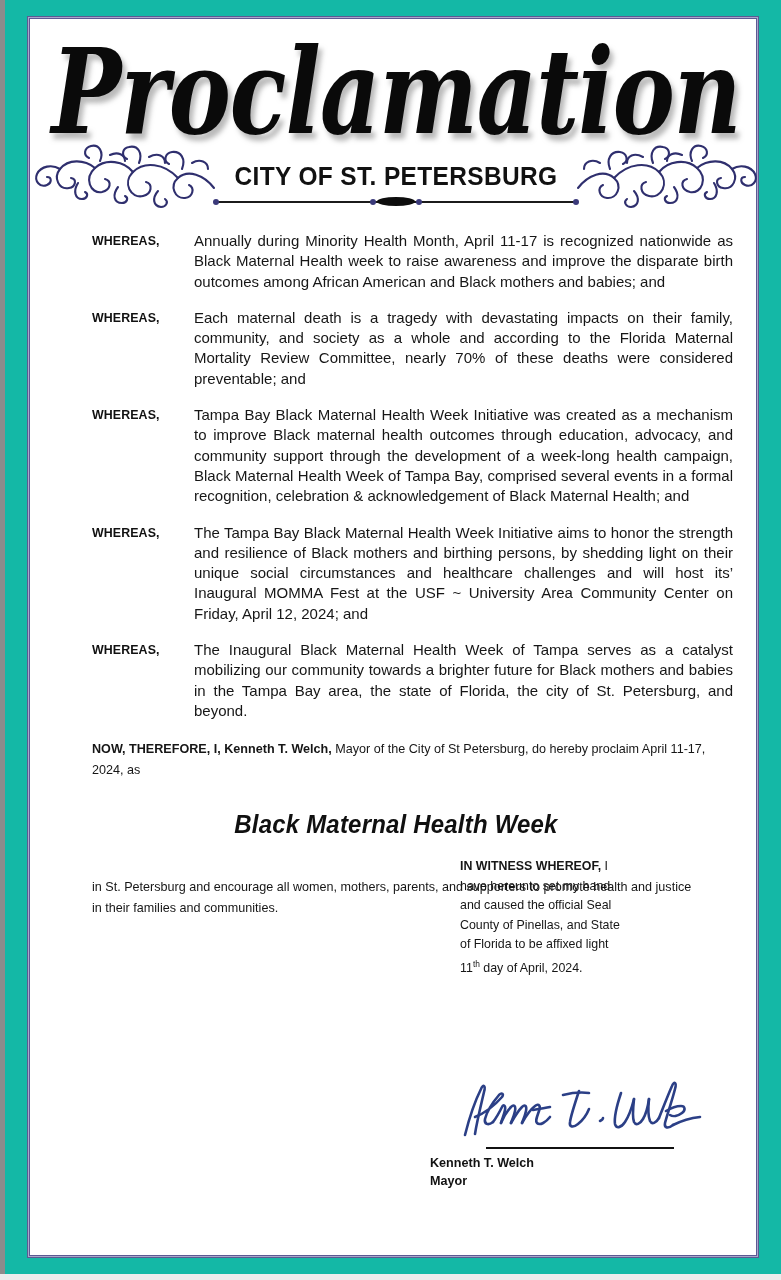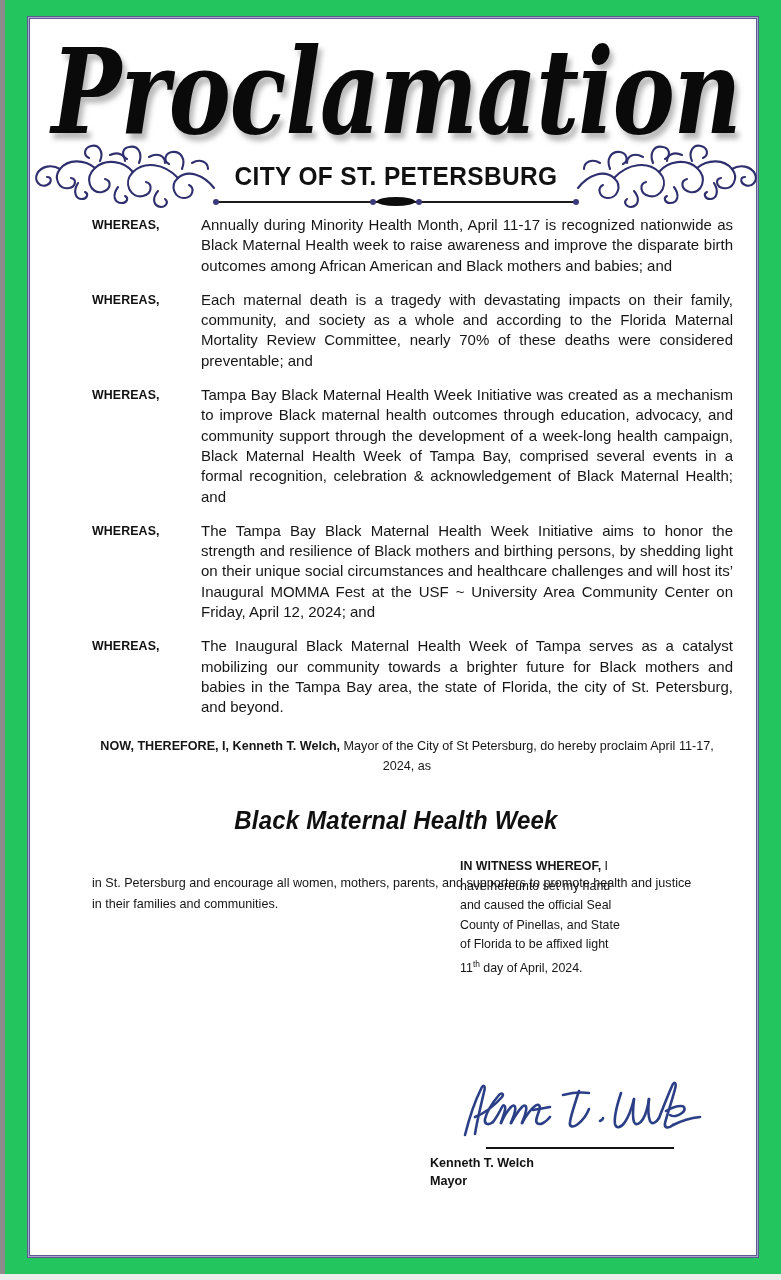--- a/index.html
+++ b/index.html
@@ -11,21 +11,21 @@
     width: 781px;
     height: 1280px;
     overflow: hidden;
     font-family: "Liberation Sans", sans-serif;
   }
   .page {
     position: absolute;
     left: 0; top: 0;
     width: 781px;
     height: 1280px;
-    background: #22c55e;
+    background: #14b8a6;
     box-sizing: border-box;
   }
   .edge-left {
     position: absolute;
     left: 0; top: 0;
     width: 5px; height: 1280px;
     background: #8c8c8c;
   }
   .edge-bottom {
     position: absolute;
@@ -123,23 +123,22 @@
   }
 
   
   .body-area {
     position: absolute;
     left: 0; top: 196px;
     width: 732px;
   }
   .clause {
     display: flex;
-    margin: 0 0 14px 0;
+    margin: 16px 0 14px 0;
     padding: 0 29px 0 62px;
-    gap: 7px;
   }
   .clause-label {
     flex: 0 0 102px;
     font-size: 12.4px;
     font-weight: 700;
     color: #111111;
     line-height: 20.3px;
     letter-spacing: 0.1px;
   }
   .clause-text {
@@ -152,21 +151,20 @@
     hyphens: none;
   }
   .clause:last-of-type .clause-text { text-align: justify; }
 
   .now-therefore {
     padding: 0 40px 0 62px;
     margin-top: 18px;
     font-size: 12.6px;
     line-height: 20.3px;
     color: #161616;
-    text-align: center;
   }
   .now-therefore b { font-weight: 700; }
 
   .proclaim-title {
     text-align: center;
     font-family: "Liberation Sans", sans-serif;
     font-weight: 700;
     font-style: italic;
     font-size: 25px;
     color: #101010;

